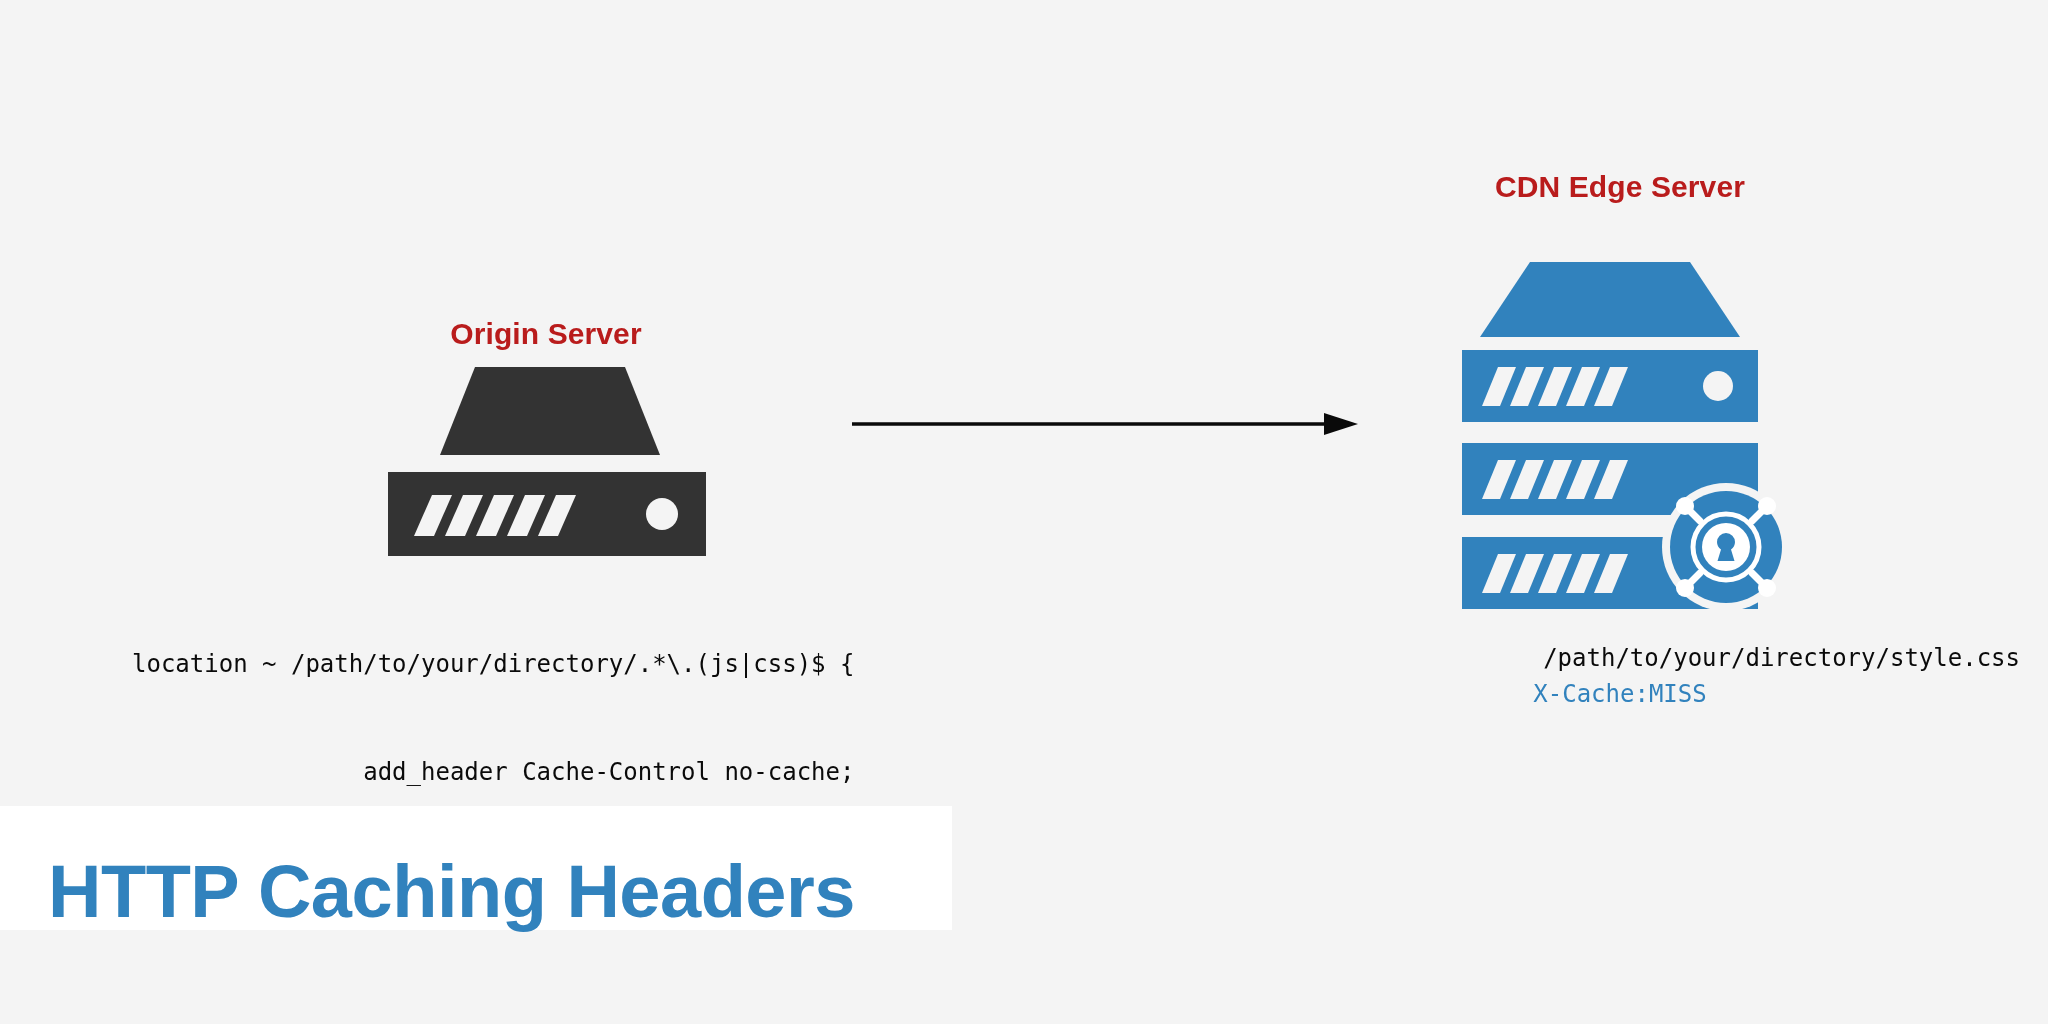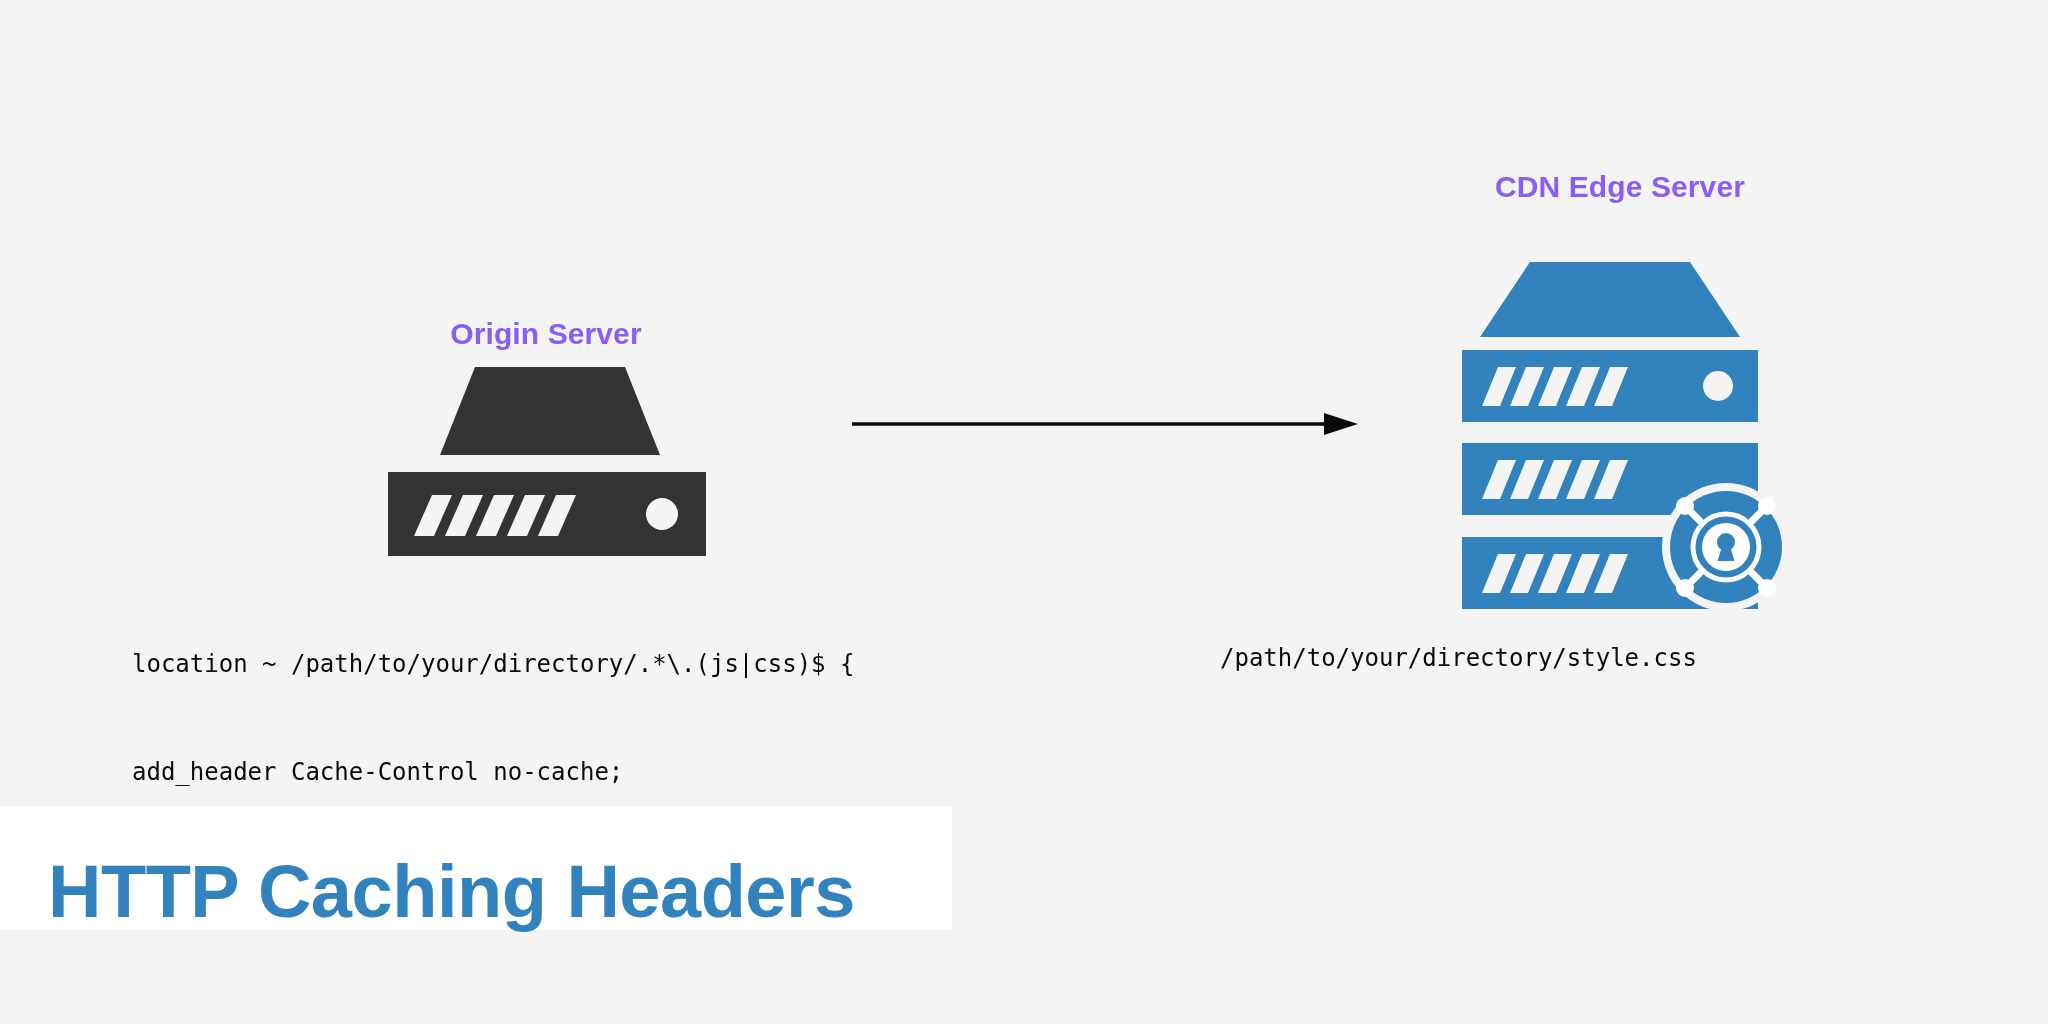--- a/index.html
+++ b/index.html
@@ -23,21 +23,21 @@
     width: 2048px;
     height: 1024px;
     background: #f4f4f4;
   }
 
   
   .node-label {
     position: absolute;
     font-family: "Liberation Sans", sans-serif;
     font-weight: bold;
-    color: #8b5cf6;
+    color: #b91c1c;
     white-space: nowrap;
     letter-spacing: 0.1px;
   }
   #origin-label {
     left: 0; top: 272px;
     width: 1092px;
     text-align: center;
     font-size: 30px;
     margin-top: 45px;
   }
@@ -66,29 +66,29 @@
   #origin-config {
     position: absolute;
     left: 132px;
     top: 574px;
     font-family: "DejaVu Sans Mono", "Liberation Mono", monospace;
     font-size: 24px;
     line-height: 36px;
     color: #0a0a0a;
     white-space: pre;
   }
-  #origin-config .code-line { display: block; }
+  #origin-config .code-line { display: block; text-align: right; }
 
   
   #cdn-request {
     position: absolute;
     left: 1220px;
     top: 640px;
     width: 800px;
-    text-align: left;
+    text-align: right;
     font-family: "DejaVu Sans Mono", "Liberation Mono", monospace;
     font-size: 24px;
     line-height: 36px;
     color: #0a0a0a;
     white-space: nowrap;
   }
   #cdn-cache-status {
     position: absolute;
     left: 1220px;
     top: 676px;
@@ -226,17 +226,18 @@
       <circle cx="286" cy="302" r="33" fill="none" stroke="#ffffff" stroke-width="5"></circle>
 
       <circle cx="286" cy="302" r="24" fill="#ffffff"></circle>
 
       <path d="M286 288 a9 9 0 0 1 9 9 a9 9 0 0 1 -4 7.4 l3.5 11.6 h-17 l3.5 -11.6 a9 9 0 0 1 -4 -7.4 a9 9 0 0 1 9 -9 z" fill="#3182bd"></path>
     </g>
   </svg>
 
   <div id="cdn-request">/path/to/your/directory/style.css</div>
 
+  <div id="cdn-cache-status">X-Cache:MISS</div>
 
   <div id="title-banner"></div>
   <div id="title-text">HTTP Caching Headers</div>
 
 </div>
 
 </body></html>

